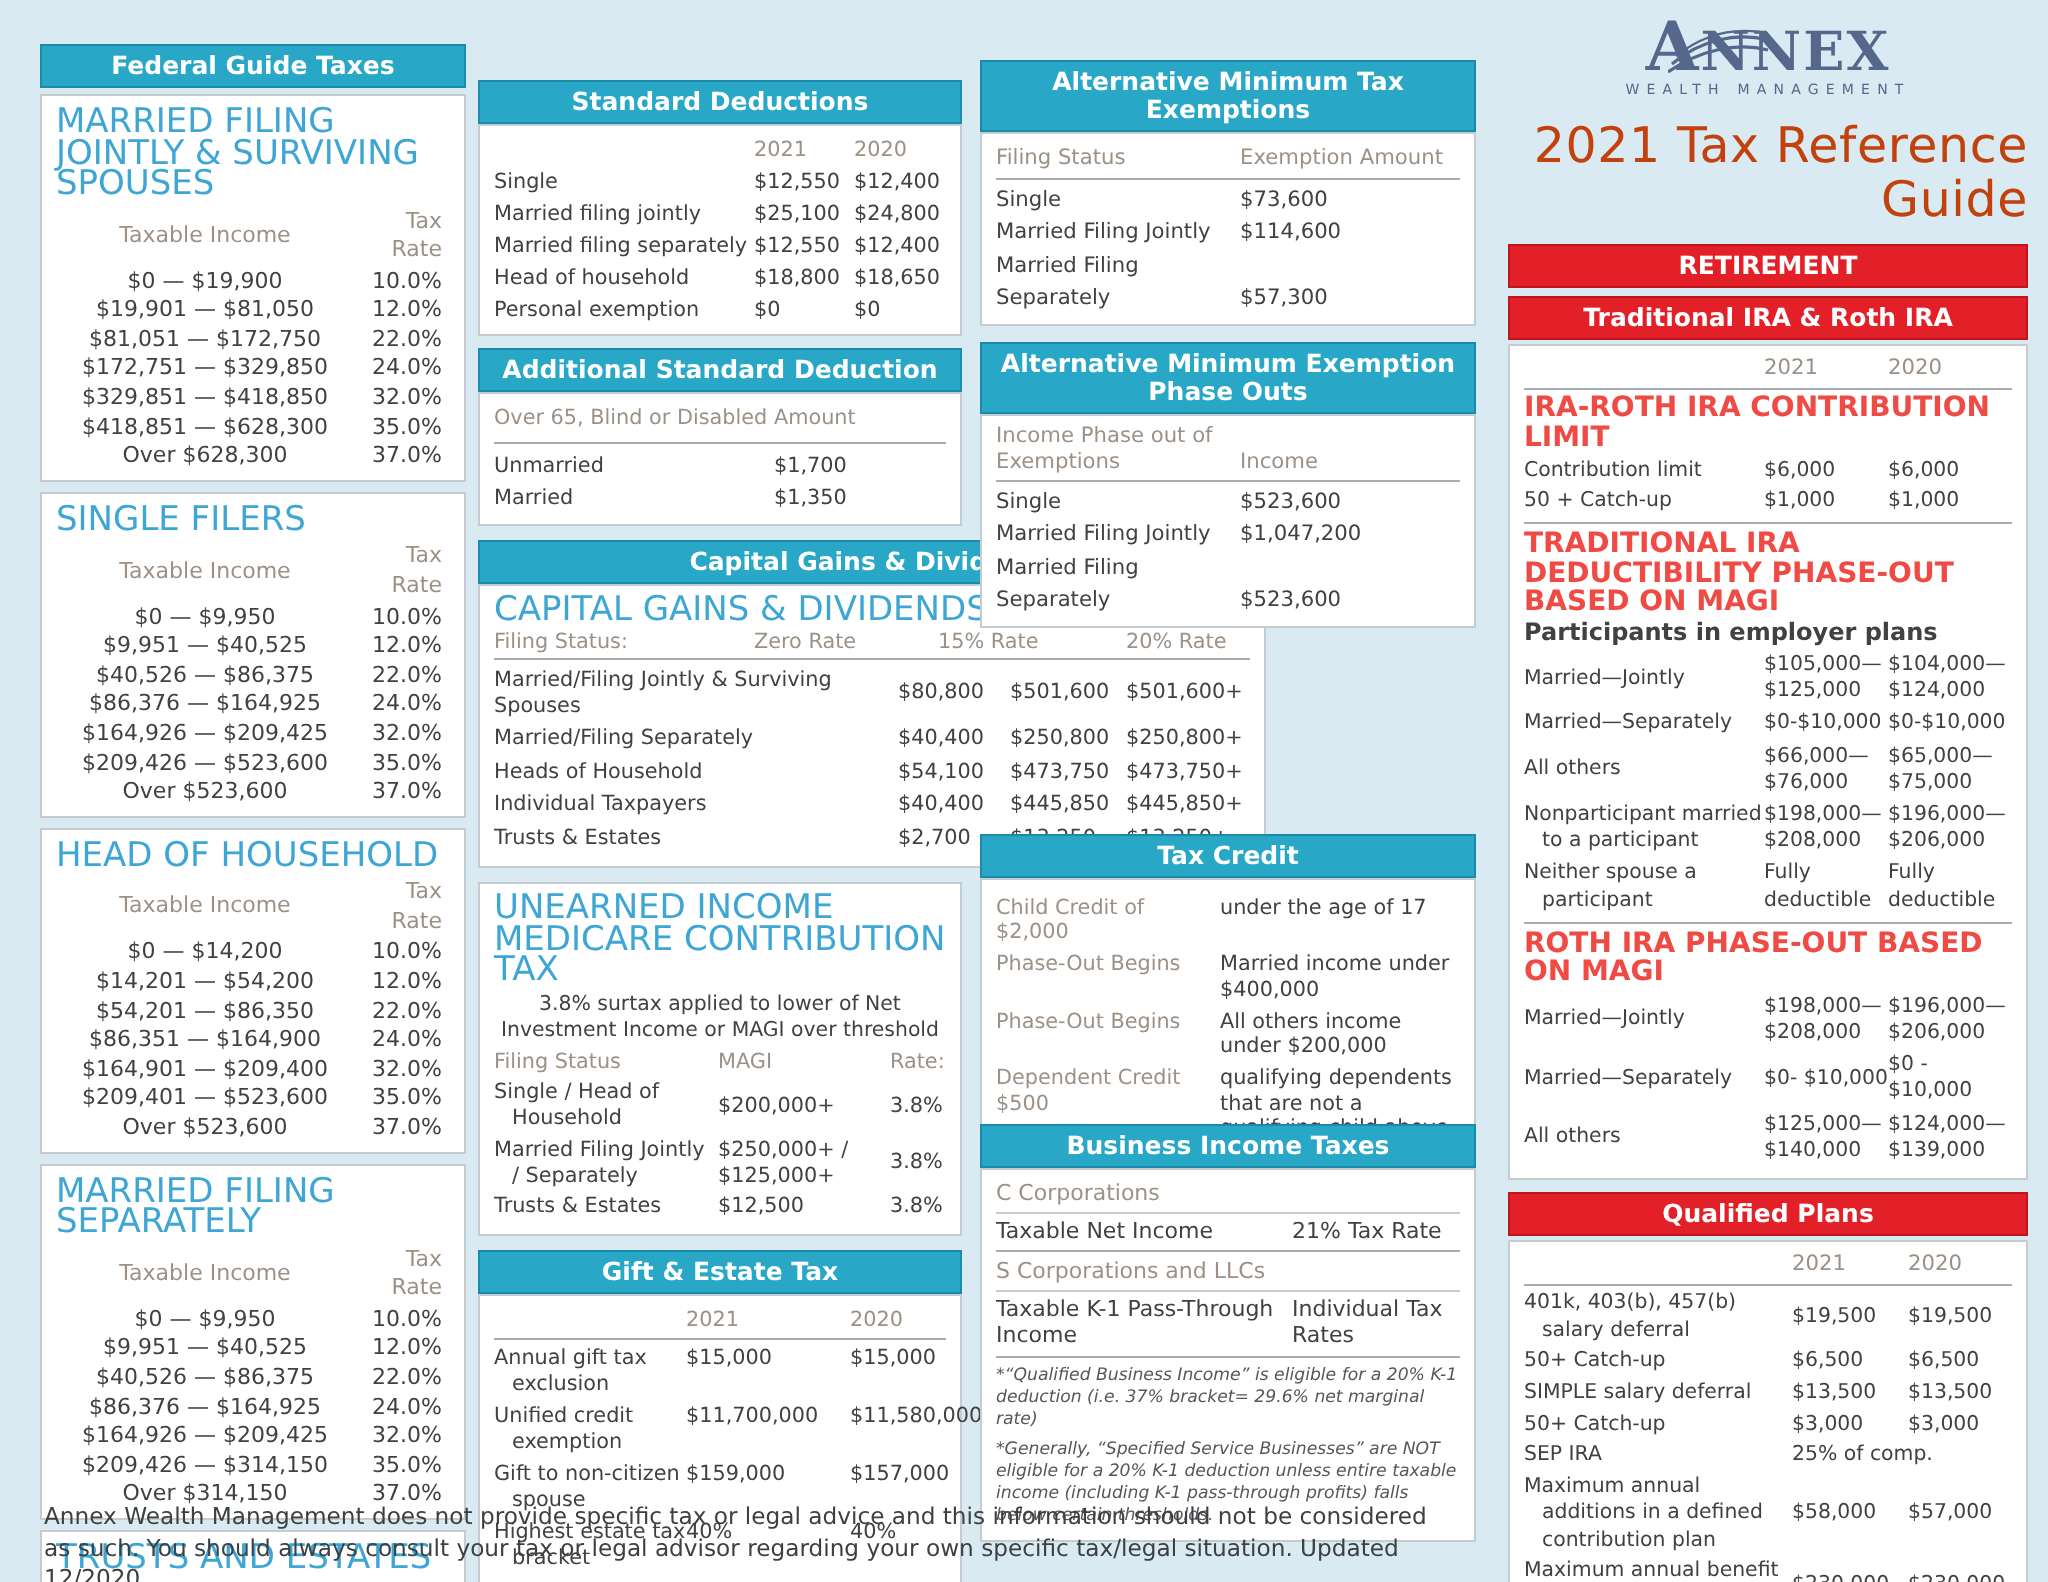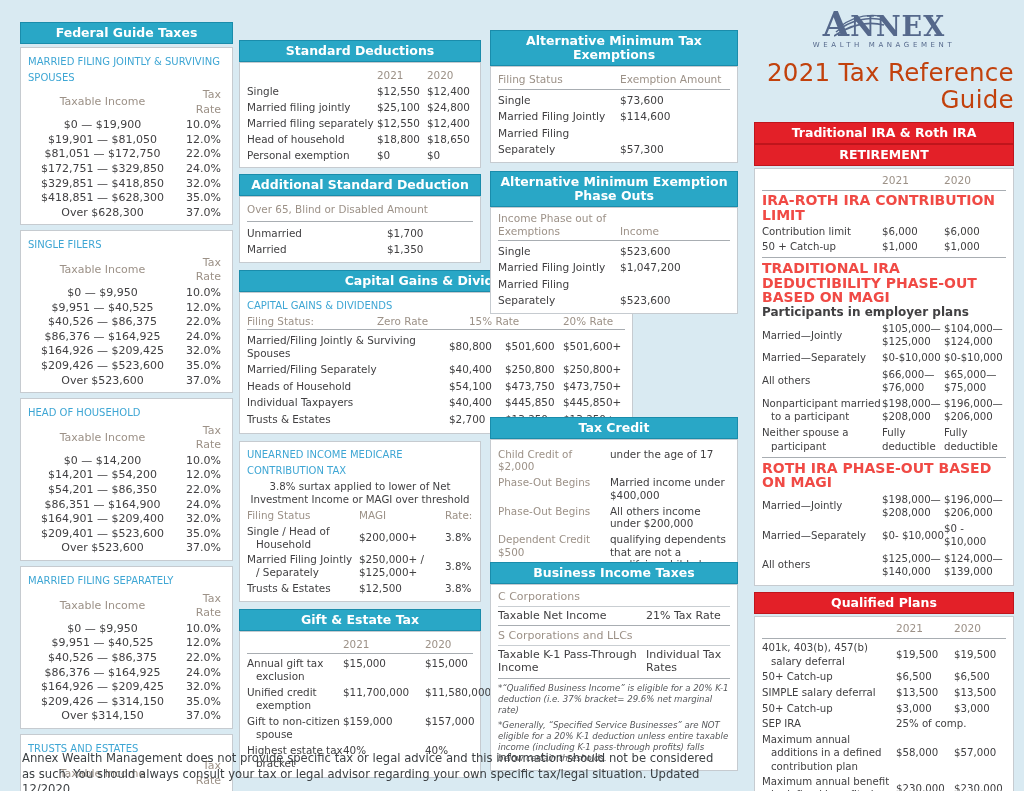--- a/index.html
+++ b/index.html
@@ -18,21 +18,21 @@
   }
   .bar-red{
     background:#e32028;border:1px solid #bf151c;color:#fff;
     font-weight:bold;font-size:12.5px;line-height:14px;
     text-align:center;padding:3px 2px;box-sizing:border-box;
   }
   .card{
     background:#fff;border:1px solid #c6cbd0;
     padding:4px 7px;box-sizing:border-box;
   }
-  .t-blue{color:#3ea6d4;font-size:10px;line-height:15.5px;margin:1px 0 2px;}
+  .t-blue{color:#3ea6d4;font-size:17px;line-height:15.5px;margin:1px 0 2px;}
   .t-red{color:#f04a45;font-size:14px;font-weight:bold;line-height:14.5px;margin:2px 0 1px;}
   .lbl{color:#9c9187;}
   .hang{padding-left:9px;text-indent:-9px;}
   .hr{border-top:1px solid #a8adb2;margin:3px 0;}
   .hr-lt{border-top:1px solid #c9ced2;margin:3px 0;}
   .c{text-align:center;}
   .r{text-align:right;}
   .fn{font-style:italic;font-size:8.6px;line-height:11px;color:#55575a;margin:4px 0 2px;}
 
   
@@ -573,22 +573,22 @@
     <svg class="swoosh" width="52" height="26" viewBox="0 0 52 26">
       <path d="M2 20 C 16 8, 34 4, 50 8" stroke="#55688b" stroke-width="1.6" fill="none"></path>
       <path d="M0 24 C 16 13, 34 9, 50 13" stroke="#55688b" stroke-width="1.6" fill="none"></path>
       <path d="M4 16 C 18 5, 32 2, 46 4" stroke="#55688b" stroke-width="1.2" fill="none"></path>
     </svg>
     <div class="brand-word">ANNEX</div>
     <div class="brand-sub">WEALTH MANAGEMENT</div>
   </div>
   <div class="guide-title">2021 Tax Reference Guide</div>
 
+  <div class="bar-red">RETIREMENT</div>
   <div class="bar-red" style="margin-top:4px;">Traditional IRA &amp; Roth IRA</div>
-  <div class="bar-red">RETIREMENT</div>
 
   <div class="card" style="margin-top:2px;">
     <div class="irow yhdr" style="margin:0;">
       <span></span>
       <span class="lbl">2021</span>
       <span class="lbl">2020</span>
     </div>
     <div class="hr" style="margin:2px 0;"></div>
 
     <div class="t-red">IRA-ROTH IRA CONTRIBUTION LIMIT</div>

